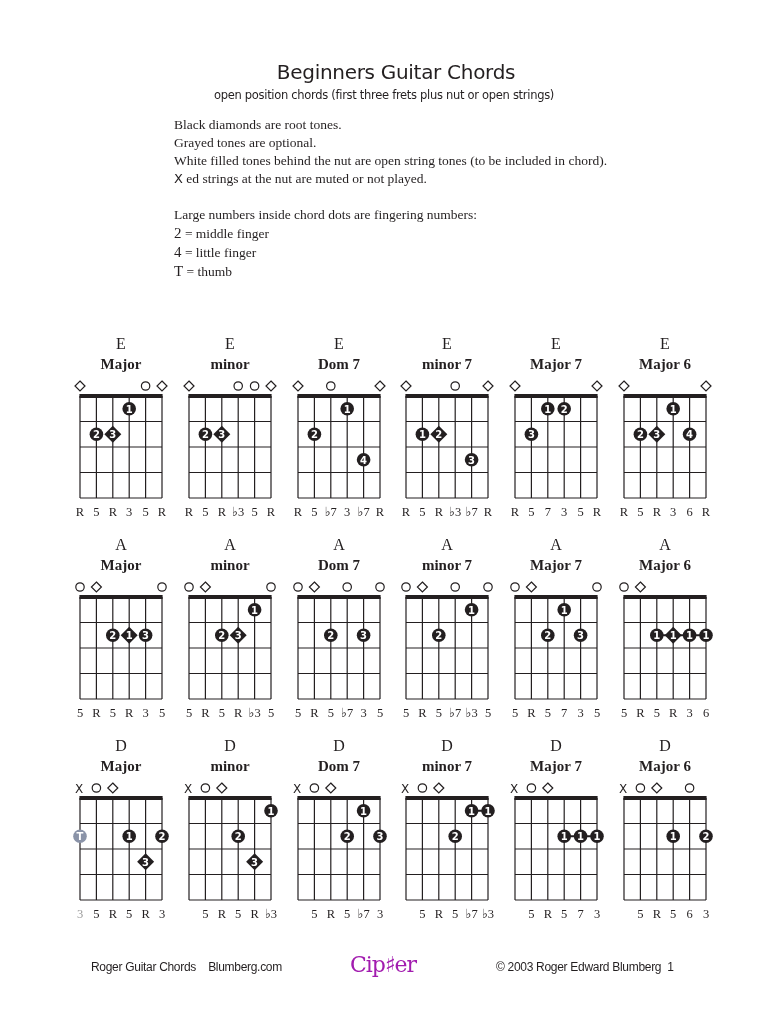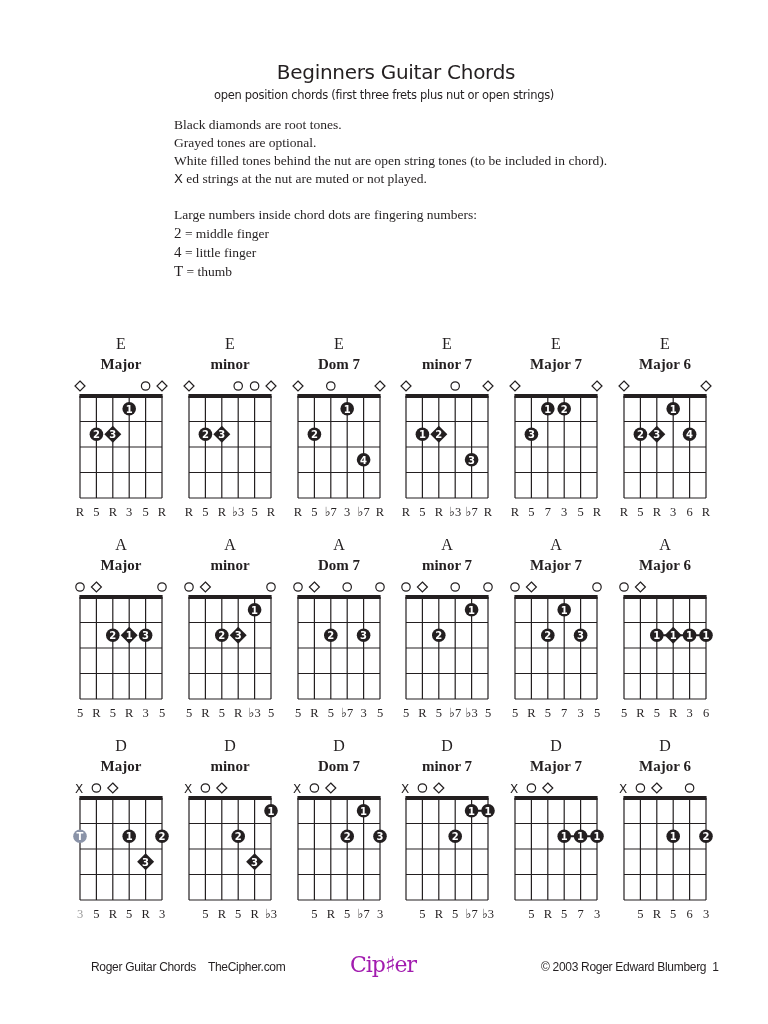--- a/index.html
+++ b/index.html
@@ -608,20 +608,20 @@
         <text x="640.4" y="918" font-family="Liberation Serif, serif" font-size="12.5" text-anchor="middle" fill="#231f20">5</text>
         <text x="656.8" y="918" font-family="Liberation Serif, serif" font-size="12.5" text-anchor="middle" fill="#231f20">R</text>
         <text x="673.2" y="918" font-family="Liberation Serif, serif" font-size="12.5" text-anchor="middle" fill="#231f20">5</text>
         <text x="689.6" y="918" font-family="Liberation Serif, serif" font-size="12.5" text-anchor="middle" fill="#231f20">6</text>
         <text x="706" y="918" font-family="Liberation Serif, serif" font-size="12.5" text-anchor="middle" fill="#231f20">3</text>
       </g>
     </svg>
 
   <div class="footer" style="left:91px;">
     <span>Roger Guitar Chords</span>&nbsp;&nbsp;&nbsp;
-    <span>TheCipher.com</span>
+    <span>Blumberg.com</span>
   </div>
   <div class="logo">Cip♯er</div>
-  <div class="footer" style="left:496px;margin-left:45px;">
+  <div class="footer" style="left:496px;">
     <span>© 2003 Roger Edward Blumberg</span>&nbsp;
     <span>1</span>
   </div>
 </div>
 
 </body></html>

